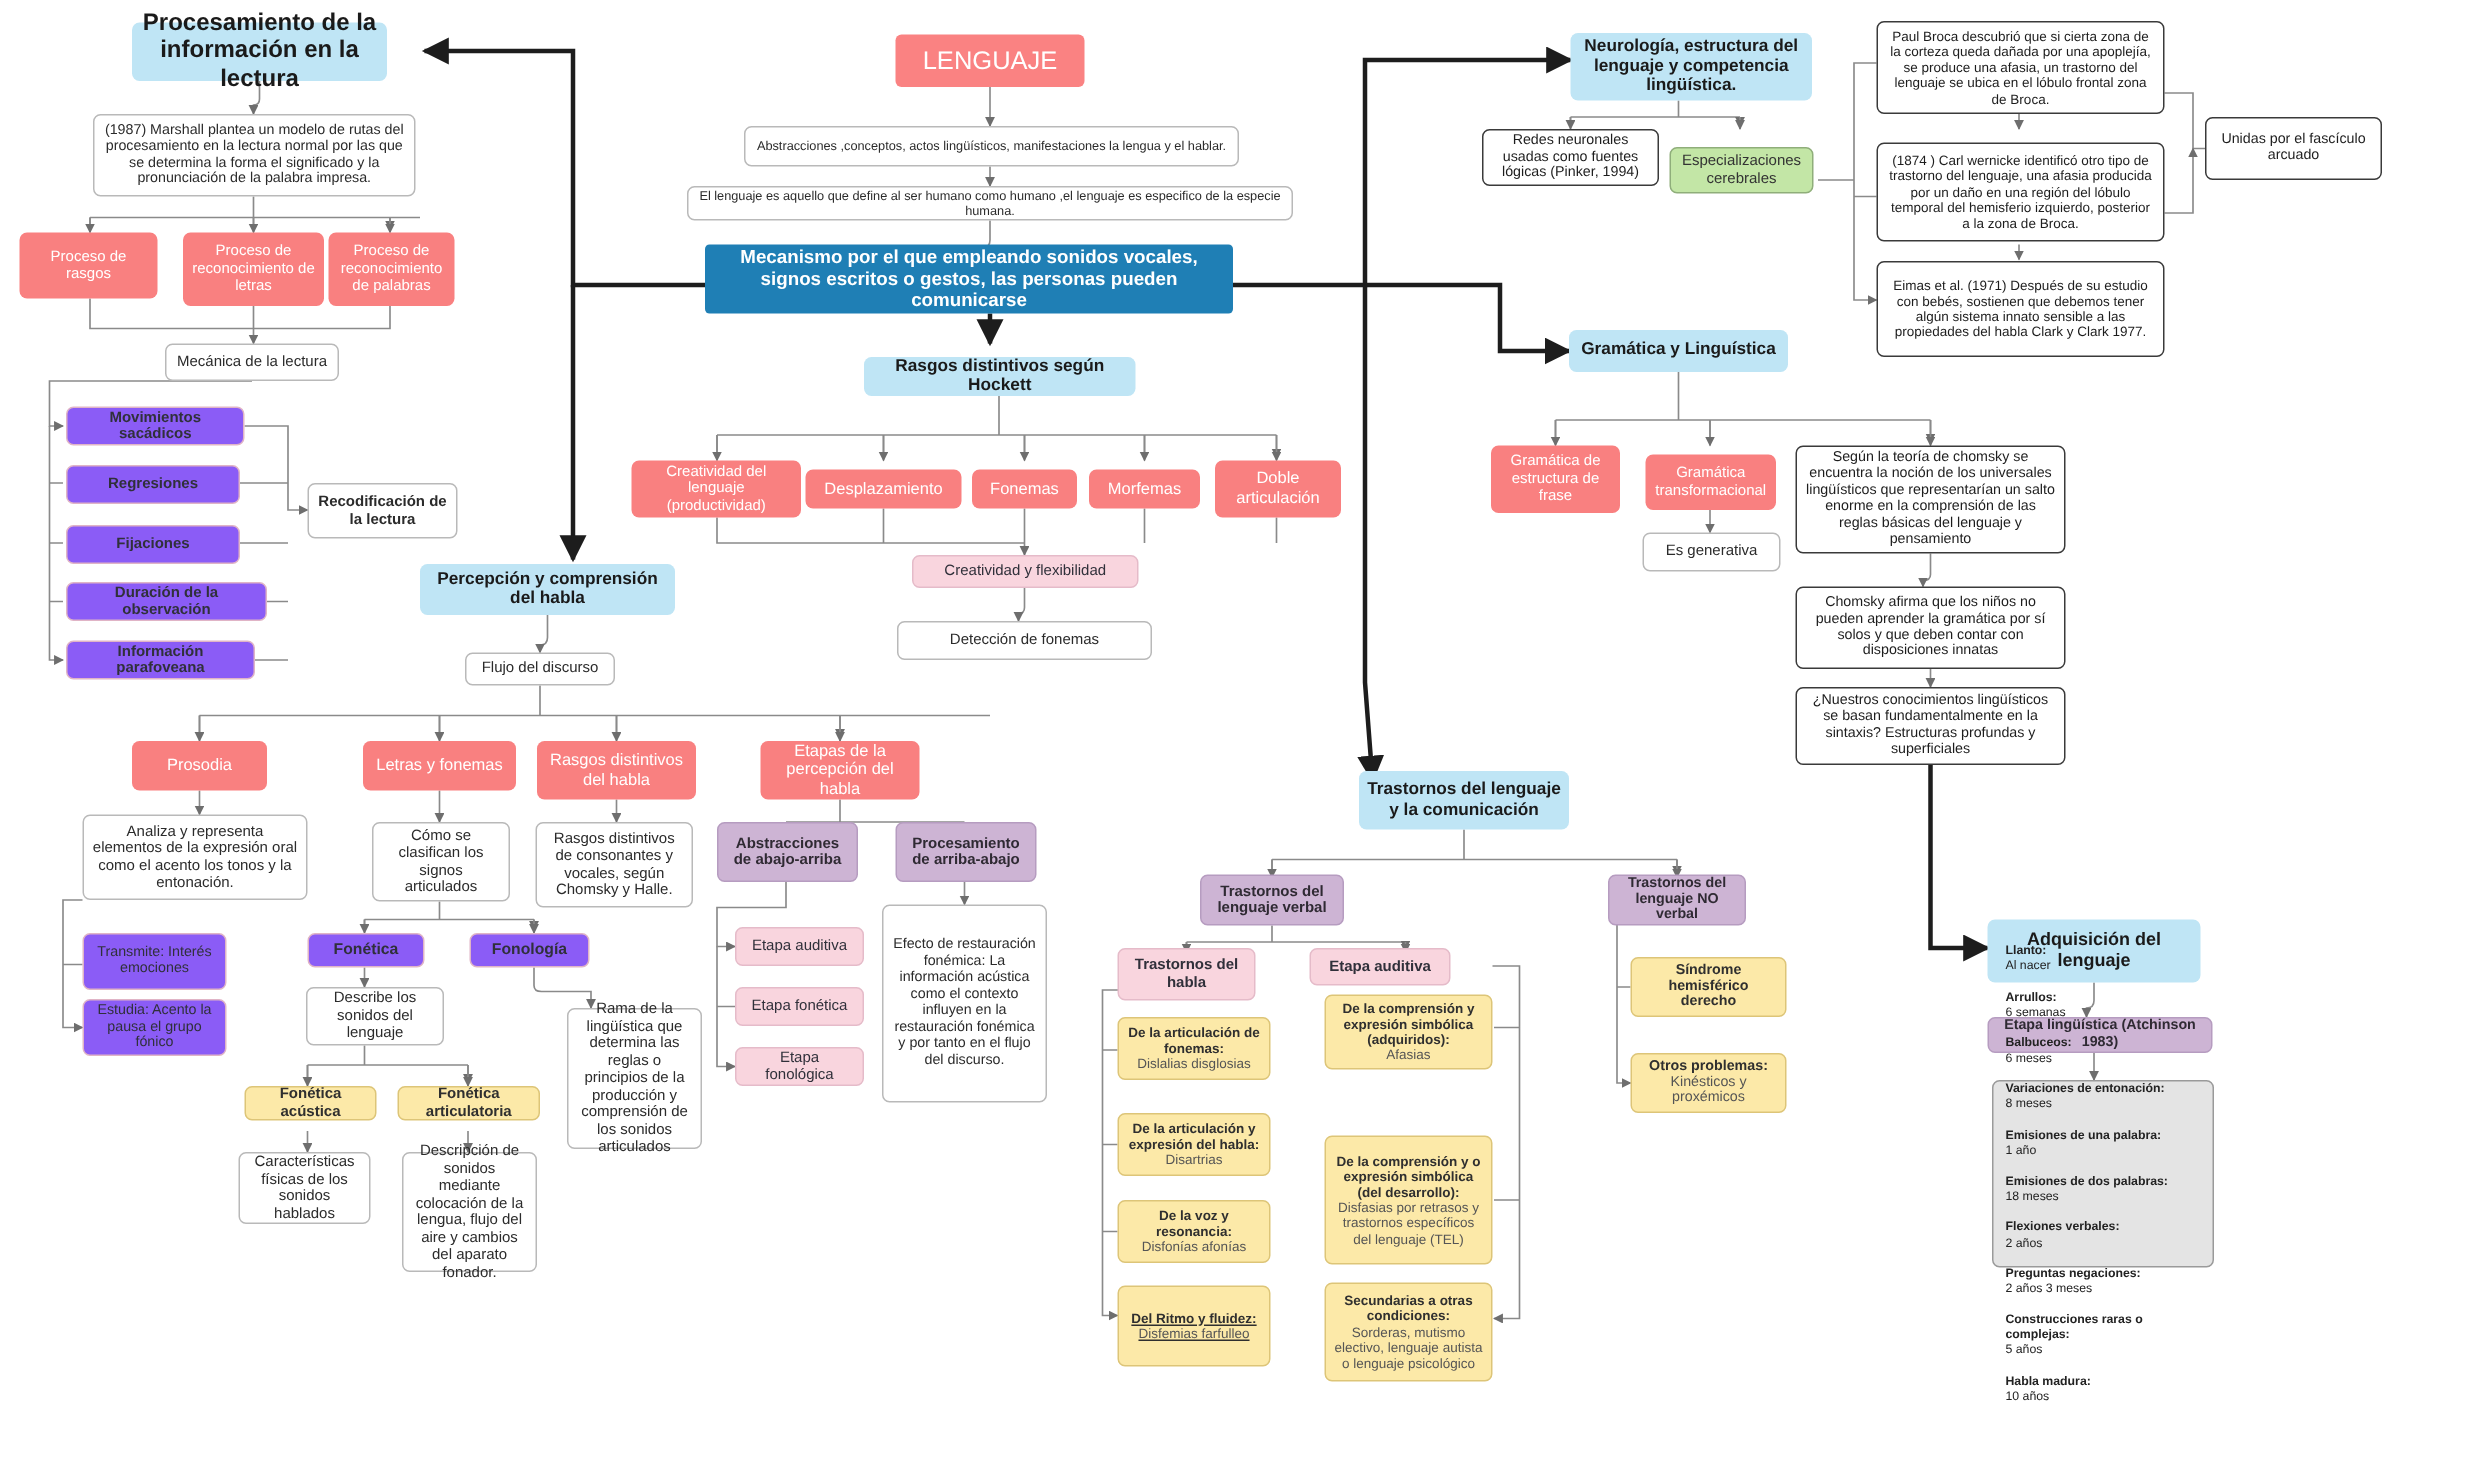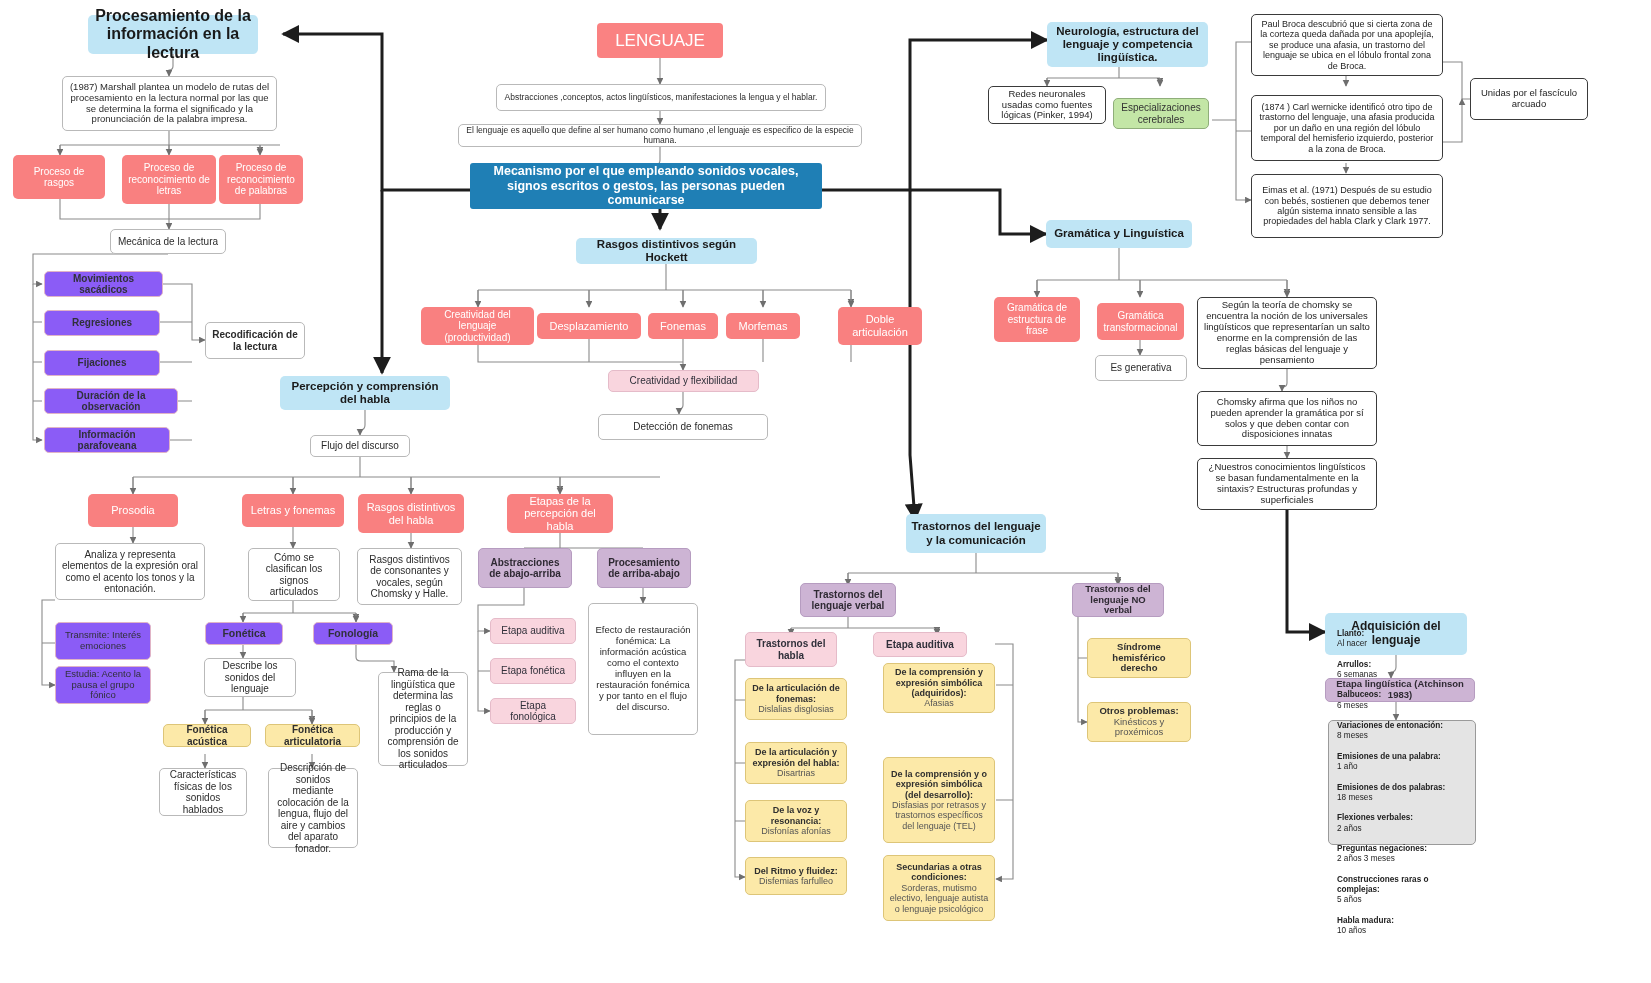--- a/index.html
+++ b/index.html
@@ -193,21 +193,21 @@
   </div>
   <div class="node n-red" style="left:537px;top:313px;width:104px;height:26px;font-size:11px;">
     <span>Desplazamiento</span>
   </div>
   <div class="node n-red" style="left:648px;top:313px;width:70px;height:26px;font-size:11px;">
     <span>Fonemas</span>
   </div>
   <div class="node n-red" style="left:726px;top:313px;width:74px;height:26px;font-size:11px;">
     <span>Morfemas</span>
   </div>
-  <div class="node n-red" style="left:810px;top:307px;width:84px;height:38px;font-size:11px;margin-left:28px;">
+  <div class="node n-red" style="left:810px;top:307px;width:84px;height:38px;font-size:11px;">
     <span>Doble articulación</span>
   </div>
   <div class="node n-pinklight" style="left:608px;top:370px;width:151px;height:22px;font-size:10px;font-weight:normal;">
     <span>Creatividad y flexibilidad</span>
   </div>
   <div class="node n-white" style="left:598px;top:414px;width:170px;height:26px;font-size:10px;">
     <span>Detección de fonemas</span>
   </div>
 
   <div class="node n-blue" style="left:280px;top:376px;width:170px;height:34px;font-size:11.5px;">
@@ -351,21 +351,21 @@
 
   <div class="node n-yellow" style="left:745px;top:678px;width:102px;height:42px;font-size:9px;">
     <span><b>De la articulación de fonemas:</b><span class="soft"> Dislalias disglosias</span></span>
   </div>
   <div class="node n-yellow" style="left:745px;top:742px;width:102px;height:42px;font-size:9px;">
     <span><b>De la articulación y expresión del  habla:</b><span class="soft"> Disartrias</span></span>
   </div>
   <div class="node n-yellow" style="left:745px;top:800px;width:102px;height:42px;font-size:9px;">
     <span><b>De la voz y resonancia:</b><span class="soft"> Disfonías afonías</span></span>
   </div>
-  <div class="node n-yellow" style="left:745px;top:857px;width:102px;height:38px;font-size:9px;">
+  <div class="node n-yellow" style="left:745px;top:857px;width:102px;height:54px;font-size:9px;text-decoration:underline;">
     <span><b>Del Ritmo y fluidez:</b><span class="soft"> Disfemias farfulleo</span></span>
   </div>
 
   <div class="node n-yellow" style="left:883px;top:663px;width:112px;height:50px;font-size:9px;">
     <span><b>De la comprensión y expresión simbólica (adquiridos):</b><span class="soft"> Afasias</span></span>
   </div>
   <div class="node n-yellow" style="left:883px;top:757px;width:112px;height:86px;font-size:9px;">
     <span><b>De la comprensión y o expresión simbólica (del desarrollo):</b><span class="soft"> Disfasias por retrasos y trastornos específicos del lenguaje (TEL)</span></span>
   </div>
   <div class="node n-yellow" style="left:883px;top:855px;width:112px;height:66px;font-size:9px;">

